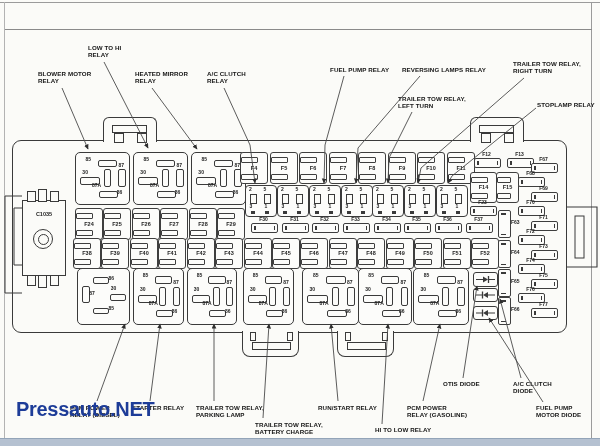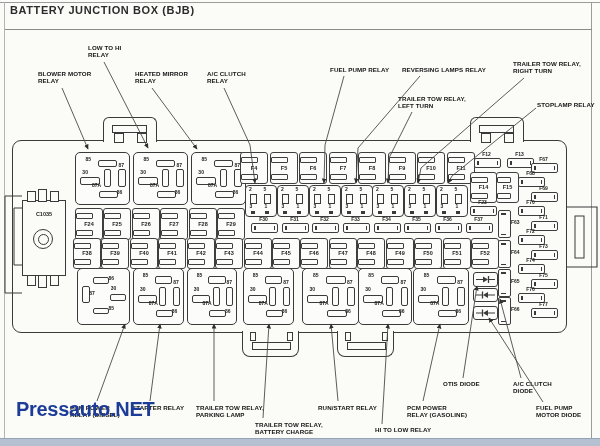--- a/index.html
+++ b/index.html
@@ -36,21 +36,20 @@
   .mini{position:absolute;border:1px solid #3a3a3a;background:#fbfbf8;}
   svg{position:absolute;left:0;top:0;pointer-events:none;z-index:20;}
 </style>
 </head>
 <body>
 
 <div id="stage">
   <div class="abs" id="frame-top"></div>
   <div class="abs" id="frame-left"></div>
   <div class="abs" id="frame-right"></div>
-  <div class="abs" id="title">BATTERY JUNCTION BOX (BJB)</div>
   <div class="abs" id="title-rule"></div>
   <div class="abs" id="bjb-box" style="left: 12px; top: 140px; width: 553px; height: 191px;"></div>
   <div class="abs" id="watermark" style="color: rgb(29, 60, 152);">Pressauto.NET</div>
   <div class="abs" id="band"></div>
 <div class="abs tabtop" style="left: 103px; top: 117px; width: 52px; height: 24px;">
       <div class="abs mini" style="left: 8px; top: 7px; width: 33px; height: 6px;"></div>
       <div class="abs mini" style="left: 10px; top: 15px; width: 8px; height: 8px;"></div>
       <div class="abs mini" style="left: 33px; top: 15px; width: 8px; height: 8px;"></div>
     </div>
     <div class="abs tabtop" style="left: 470px; top: 117px; width: 52px; height: 24px;">

